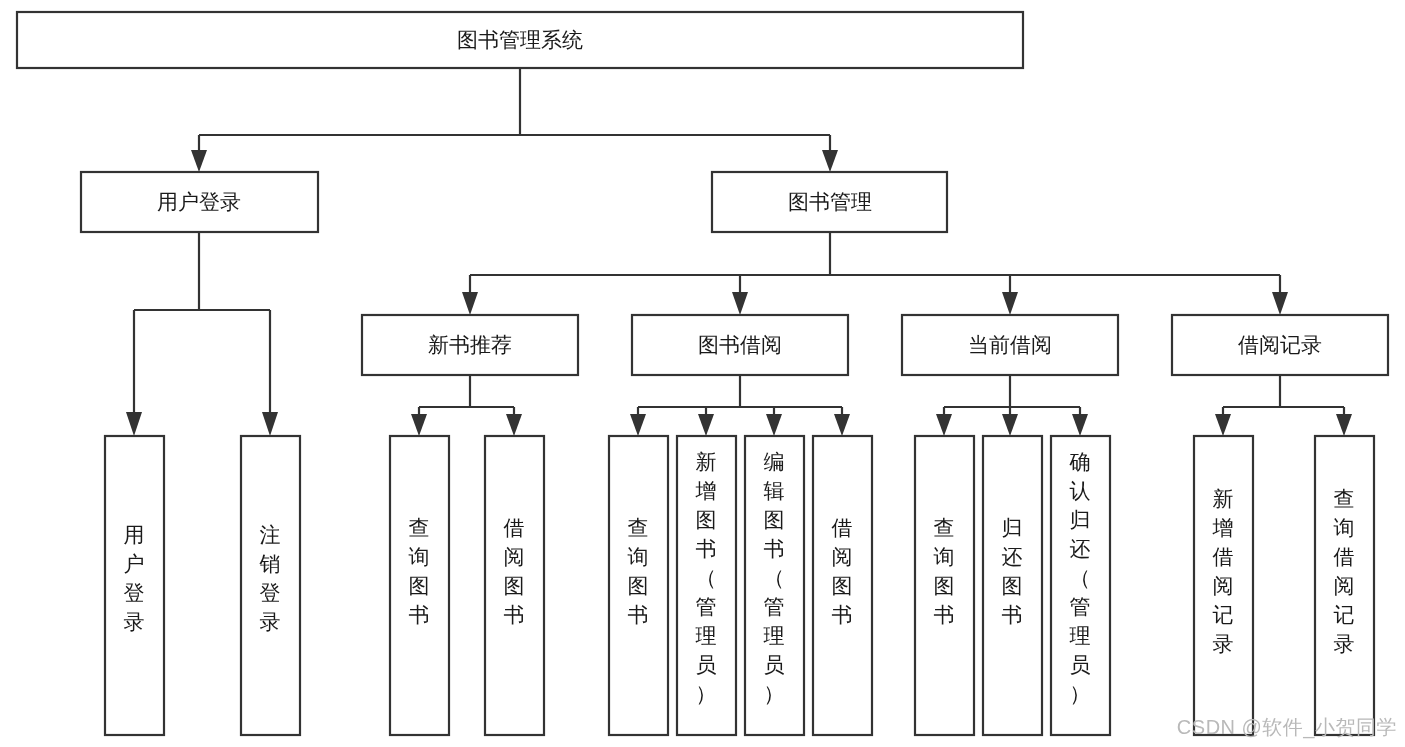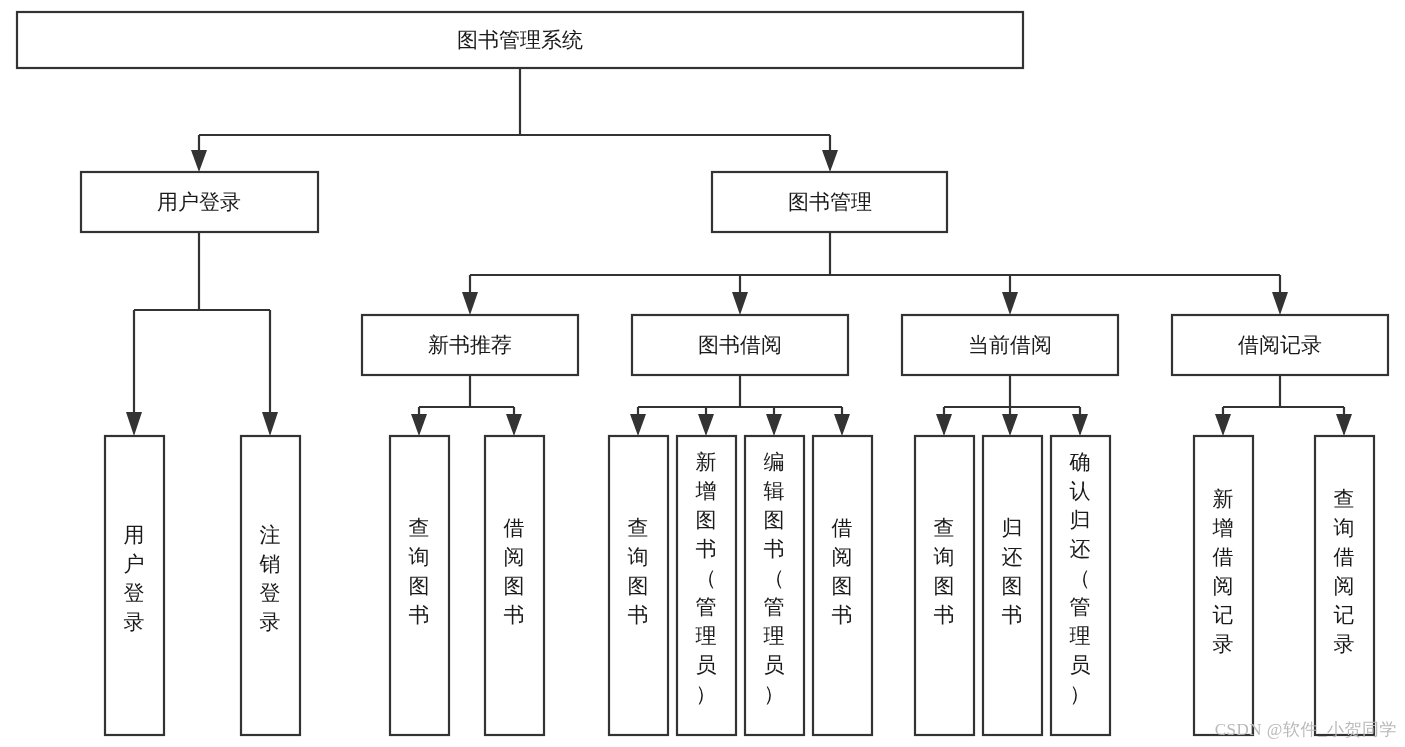--- a/index.html
+++ b/index.html
@@ -44,22 +44,22 @@
   .node-label-v {
     font-family: "Liberation Sans", "DejaVu Sans", sans-serif;
     font-size: 21px;
     fill: #1a1a1a;
     text-anchor: middle;
   }
   .watermark {
     position: absolute;
     right: 8px;
     bottom: 6px;
-    font-family: Liberation Serif, serif;
-    font-size: 17px;
+    font-family: Liberation Sans, sans-serif;
+    font-size: 20px;
     color: #b9b9b9;
     white-space: nowrap;
     letter-spacing: 0.5px;
     text-align: right;
   }
 </style>
 </head>
 <body>
 
 <svg id="diagram" viewBox="0 0 1405 747" xmlns="http://www.w3.org/2000/svg">

